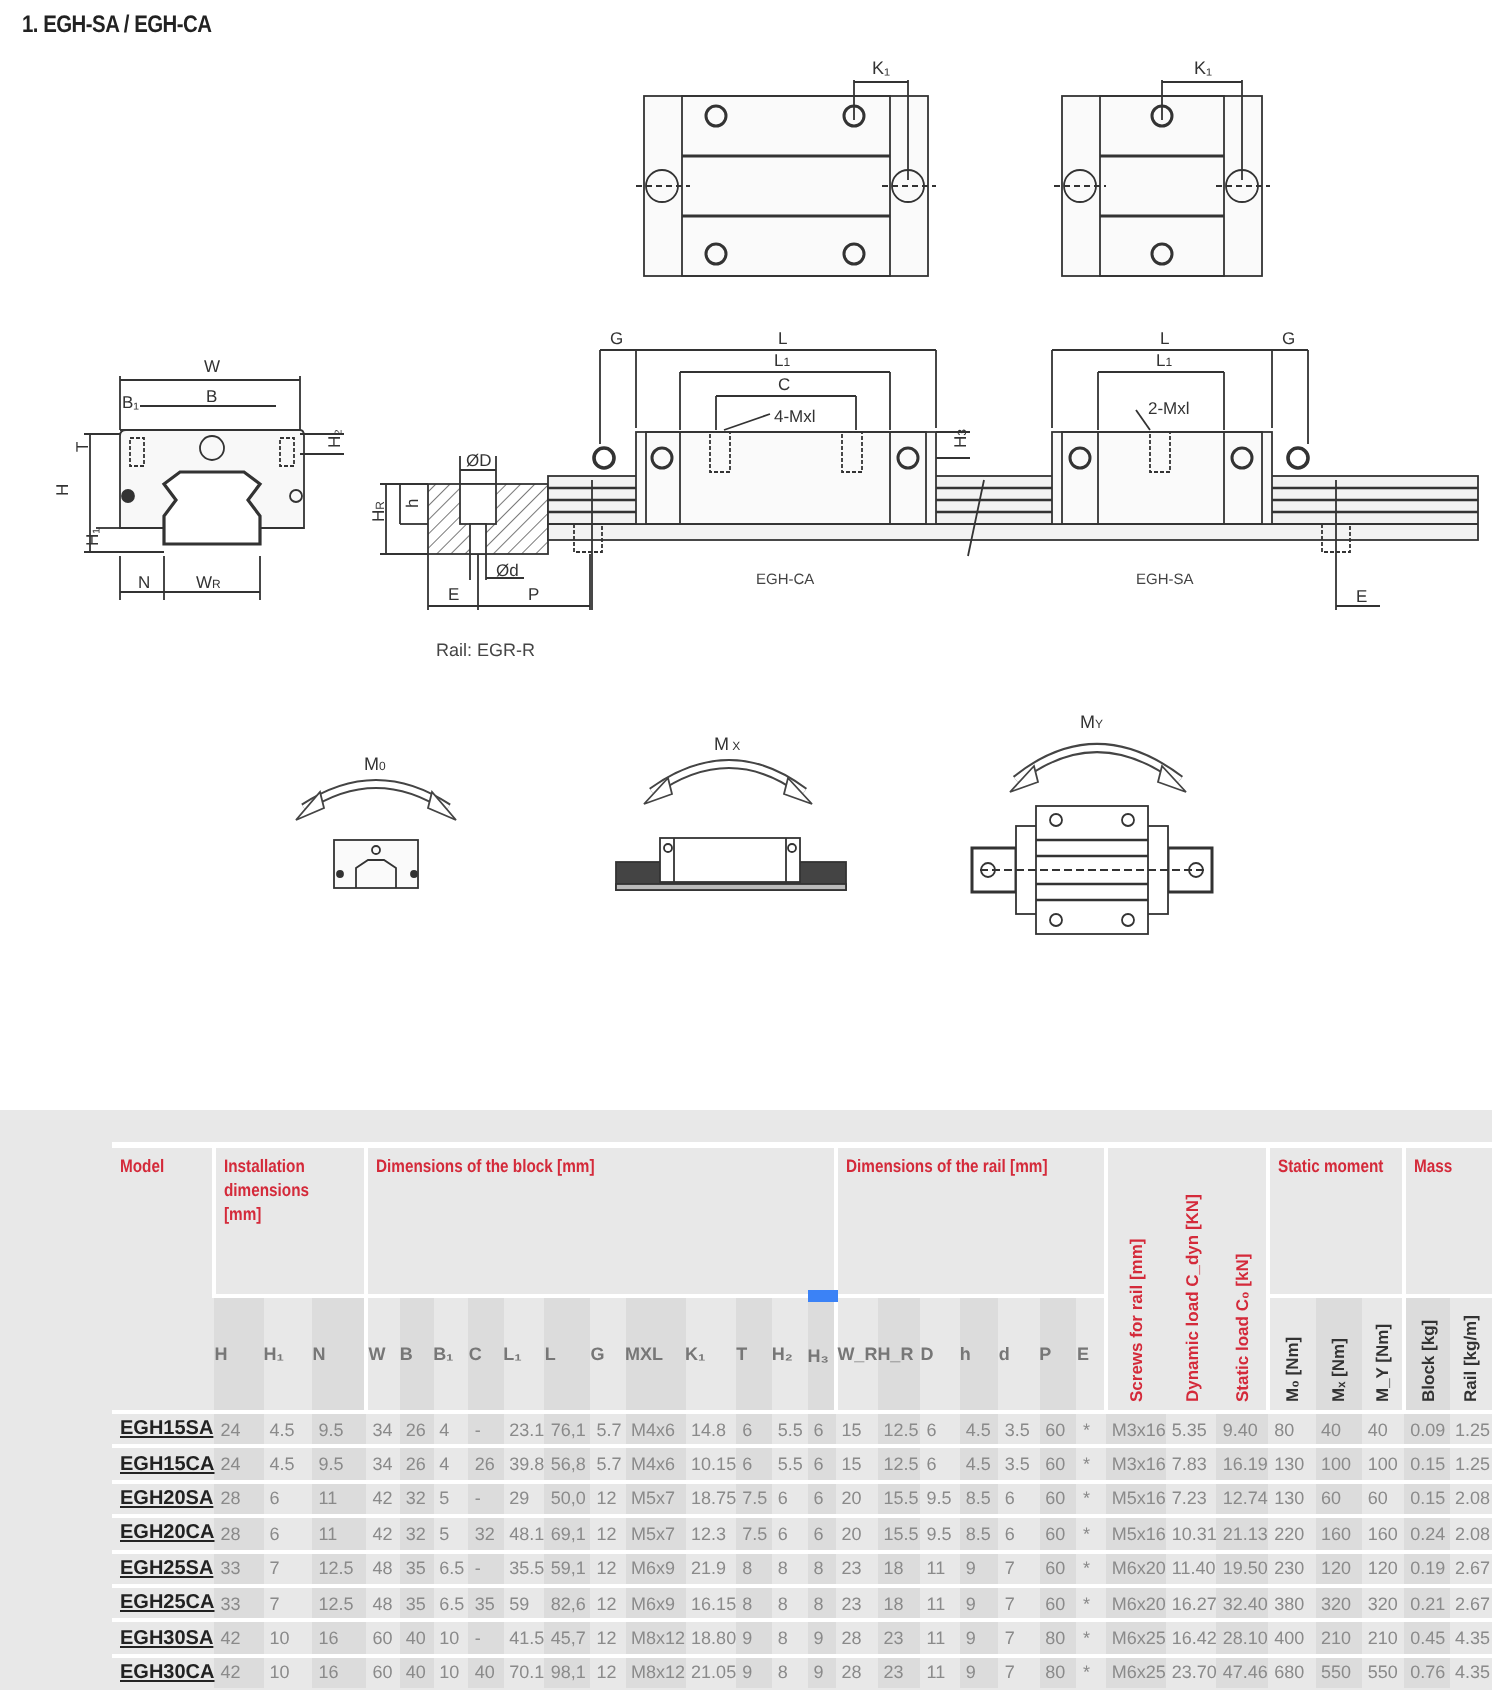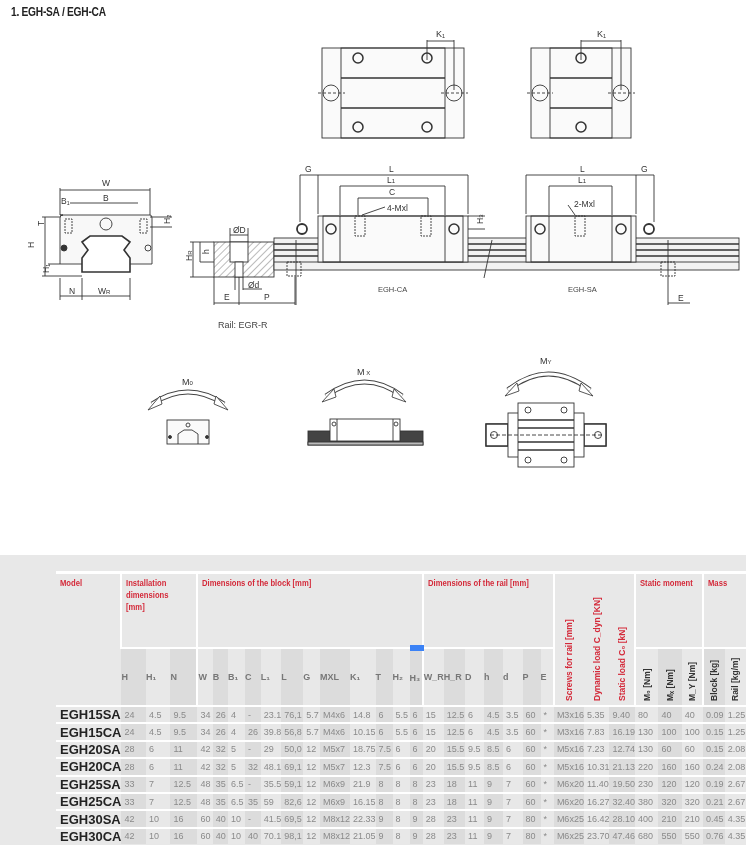--- a/index.html
+++ b/index.html
@@ -13,21 +13,21 @@
   tr.top-border td{border-top:3px solid #fff;}
   .group-cell{vertical-align:top !important;padding-top:3px !important;padding-left:4px !important;border-left:2px solid #fff;}
   .sub-h th{height:54px;vertical-align:bottom;padding-bottom:5px;font-weight:bold;color:#333;font-size:9px;text-align:center;}
   .sub-h th.dk{background:#dcdcdc;}
   .sub-h th.lt{background:#e8e8e8;}
   .rot-wrap{height:118px;position:relative;}
   .rot{position:absolute;bottom:4px;left:50%;transform-origin:left bottom;transform:rotate(-90deg) translateY(50%);white-space:nowrap;font-size:8.5px;font-weight:bold;}
   .rot.red{color:#d42a3a;}
   .rot.dark{color:#333;}
   tr.data td{height:15.4px;border-top:2px solid #fff;font-size:9px;text-align:left;padding-left:3px;color:#8a8a8a;}
-  tr.data td.model{color:#222;font-weight:bold;padding-left:4px;font-size:13px;}
+  tr.data td.model{color:#222;font-weight:bold;padding-left:4px;font-size:10px;text-decoration:underline;}
   tr.data td.dk{background:#dcdcdc;}
   tr.data td.lt{background:#e8e8e8;}
 </style>
 </head>
 <body>
 
 <div class="title">1. EGH-SA / EGH-CA</div>
 
 <svg class="drawing" width="746" height="555" viewBox="0 0 746 555" xmlns="http://www.w3.org/2000/svg" font-family="Liberation Sans, sans-serif">
   <defs>
@@ -582,24 +582,24 @@
       <tr class="data">
         <td class="model">EGH30SA</td>
         <td class="dk">42</td>
         <td class="lt">10</td>
         <td class="dk">16</td>
         <td class="lt">60</td>
         <td class="dk">40</td>
         <td class="lt">10</td>
         <td class="dk">-</td>
         <td class="lt">41.5</td>
-        <td class="dk">69,5</td>
+        <td class="dk">45,7</td>
         <td class="lt">12</td>
         <td class="dk">M8x12</td>
-        <td class="lt">22.33</td>
+        <td class="lt">18.80</td>
         <td class="dk">9</td>
         <td class="lt">8</td>
         <td class="dk">9</td>
         <td class="lt">28</td>
         <td class="dk">23</td>
         <td class="lt">11</td>
         <td class="dk">9</td>
         <td class="lt">7</td>
         <td class="dk">80</td>
         <td class="lt">*</td>

